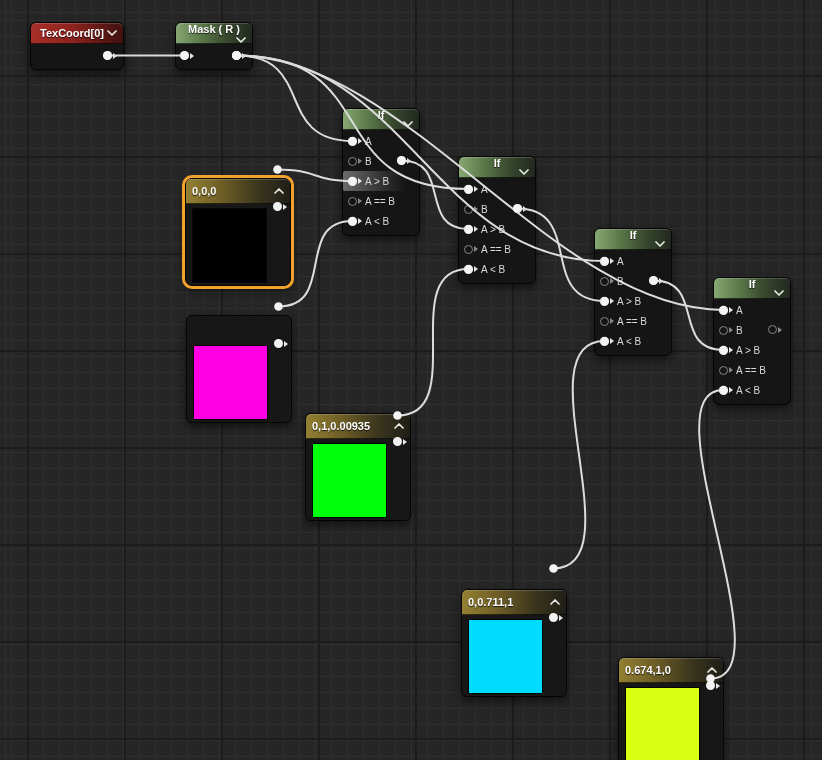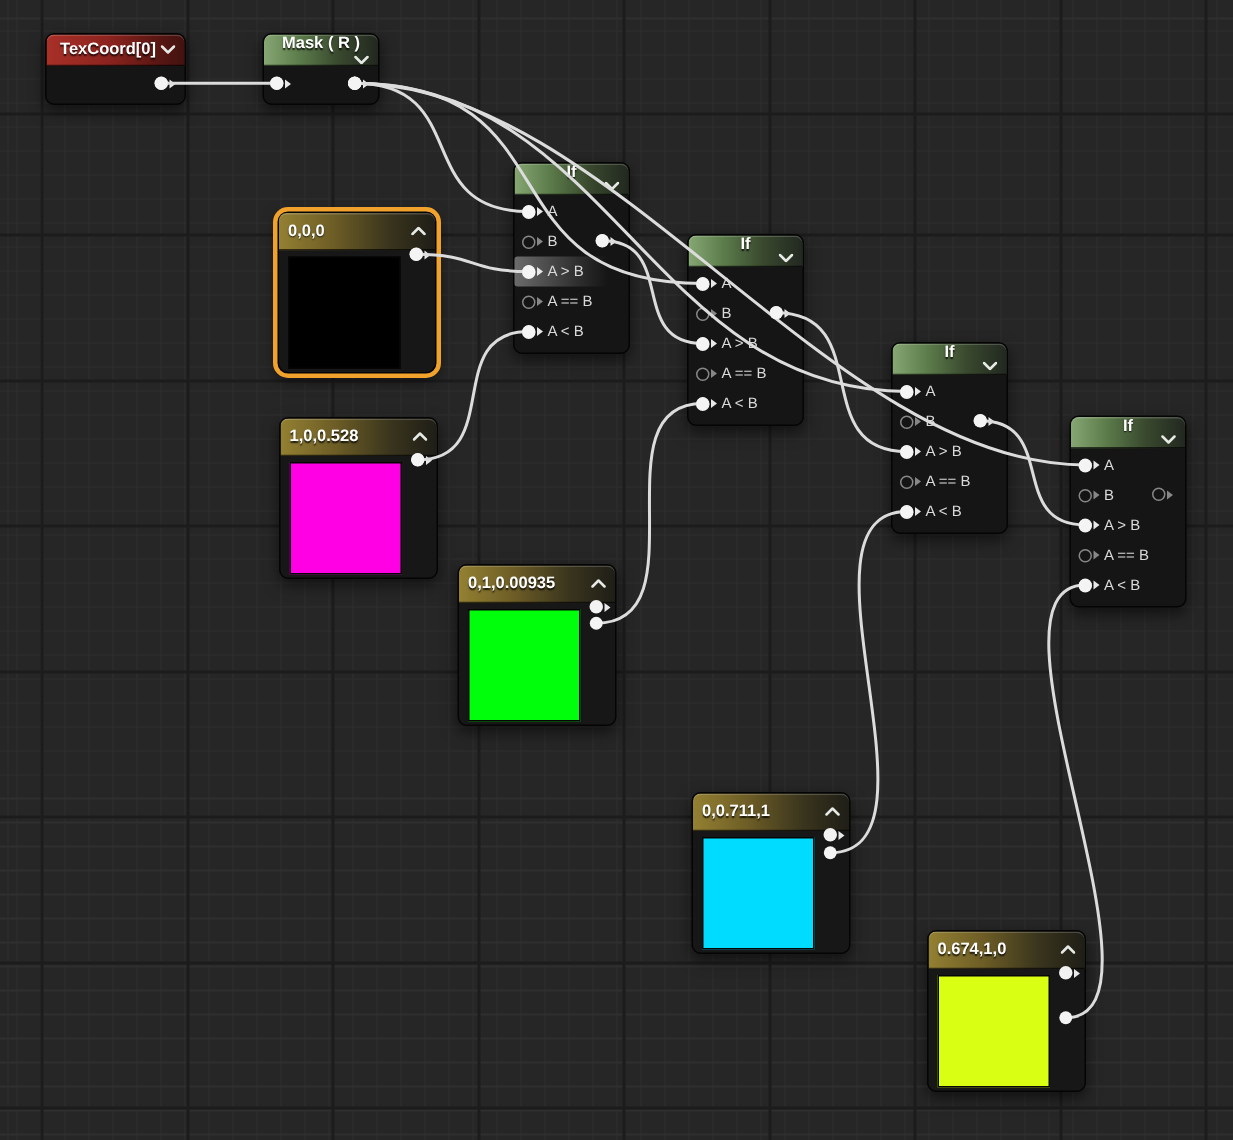--- a/index.html
+++ b/index.html
@@ -39,21 +39,21 @@
   .pin{display:inline-block;flex:none;width:9px;height:9px;border-radius:50%;background:#f2f2f2;}
   .pin.hollow{background:#141414;border:1.5px solid #878787;box-sizing:border-box;}
   .arrow{flex:none;width:0;height:0;border-top:3px solid transparent;border-bottom:3px solid transparent;border-left:4px solid #e8e8e8;margin-left:1px;}
   .arrow.hollow{border-left-color:#878787;}
   .plabel{font-size:10px;color:#d9d9d9;margin-left:3px;white-space:nowrap;}
   .outwrap{position:absolute;display:flex;align-items:center;}
   .ifnode .outwrap{top:26px;right:8px;}
   .smallnode{height:46px;}
   .smallnode .outwrap{top:28px;right:6px;}
   .smallnode .inwrap{position:absolute;display:flex;align-items:center;top:28px;left:4px;}
-  .constnode{width:104px;height:106px;background:#171717;}
+  .constnode{width:104px;height:106px;background:#171717;margin-top:37px;}
   .constnode .header{height:24px;}
   .constnode .outwrap{top:23px;right:3px;}
   .swatch{position:absolute;left:6px;top:29px;width:73px;height:73px;border:1px solid #060606;}
   #wires{position:absolute;inset:0;z-index:3;pointer-events:none;}
   #wires path{fill:none;stroke:var(--wire,#dcdcdc);stroke-width:2;stroke-linecap:round;}
   #wires circle{fill:#f4f4f4;}
 </style>
 </head>
 <body>
 
@@ -257,26 +257,20 @@
         </svg>
     </div>
     <div class="swatch" style="background: rgb(0, 0, 0);"></div>
     <span class="outwrap">
         <span class="pin"></span>
         <span class="arrow"></span>
       </span>
   </div>
 
   <div class="node constnode" style="left:186px;top:278px;">
-    <div class="header h-gold">
-      <span class="title">1,0,0.528</span>
-      <svg class="chev" width="10" height="6" viewBox="0 0 10 6">
-          <polyline points="1,5 5,1 9,5"></polyline>
-        </svg>
-    </div>
     <div class="swatch" style="background: rgb(255, 0, 228);"></div>
     <span class="outwrap">
         <span class="pin"></span>
         <span class="arrow"></span>
       </span>
   </div>
 
   <div class="node constnode" style="left:305px;top:376px;">
     <div class="header h-gold">
       <span class="title">0,1,0.00935</span>
@@ -284,21 +278,21 @@
           <polyline points="1,5 5,1 9,5"></polyline>
         </svg>
     </div>
     <div class="swatch" style="background: rgb(0, 255, 10);"></div>
     <span class="outwrap">
         <span class="pin"></span>
         <span class="arrow"></span>
       </span>
   </div>
 
-  <div class="node constnode" style="left:461px;top:528px;">
+  <div class="node constnode" style="left:461px;top:552px;">
     <div class="header h-gold">
       <span class="title">0,0.711,1</span>
       <svg class="chev" width="10" height="6" viewBox="0 0 10 6">
           <polyline points="1,5 5,1 9,5"></polyline>
         </svg>
     </div>
     <div class="swatch" style="background: rgb(0, 220, 255);"></div>
     <span class="outwrap">
         <span class="pin"></span>
         <span class="arrow"></span>

